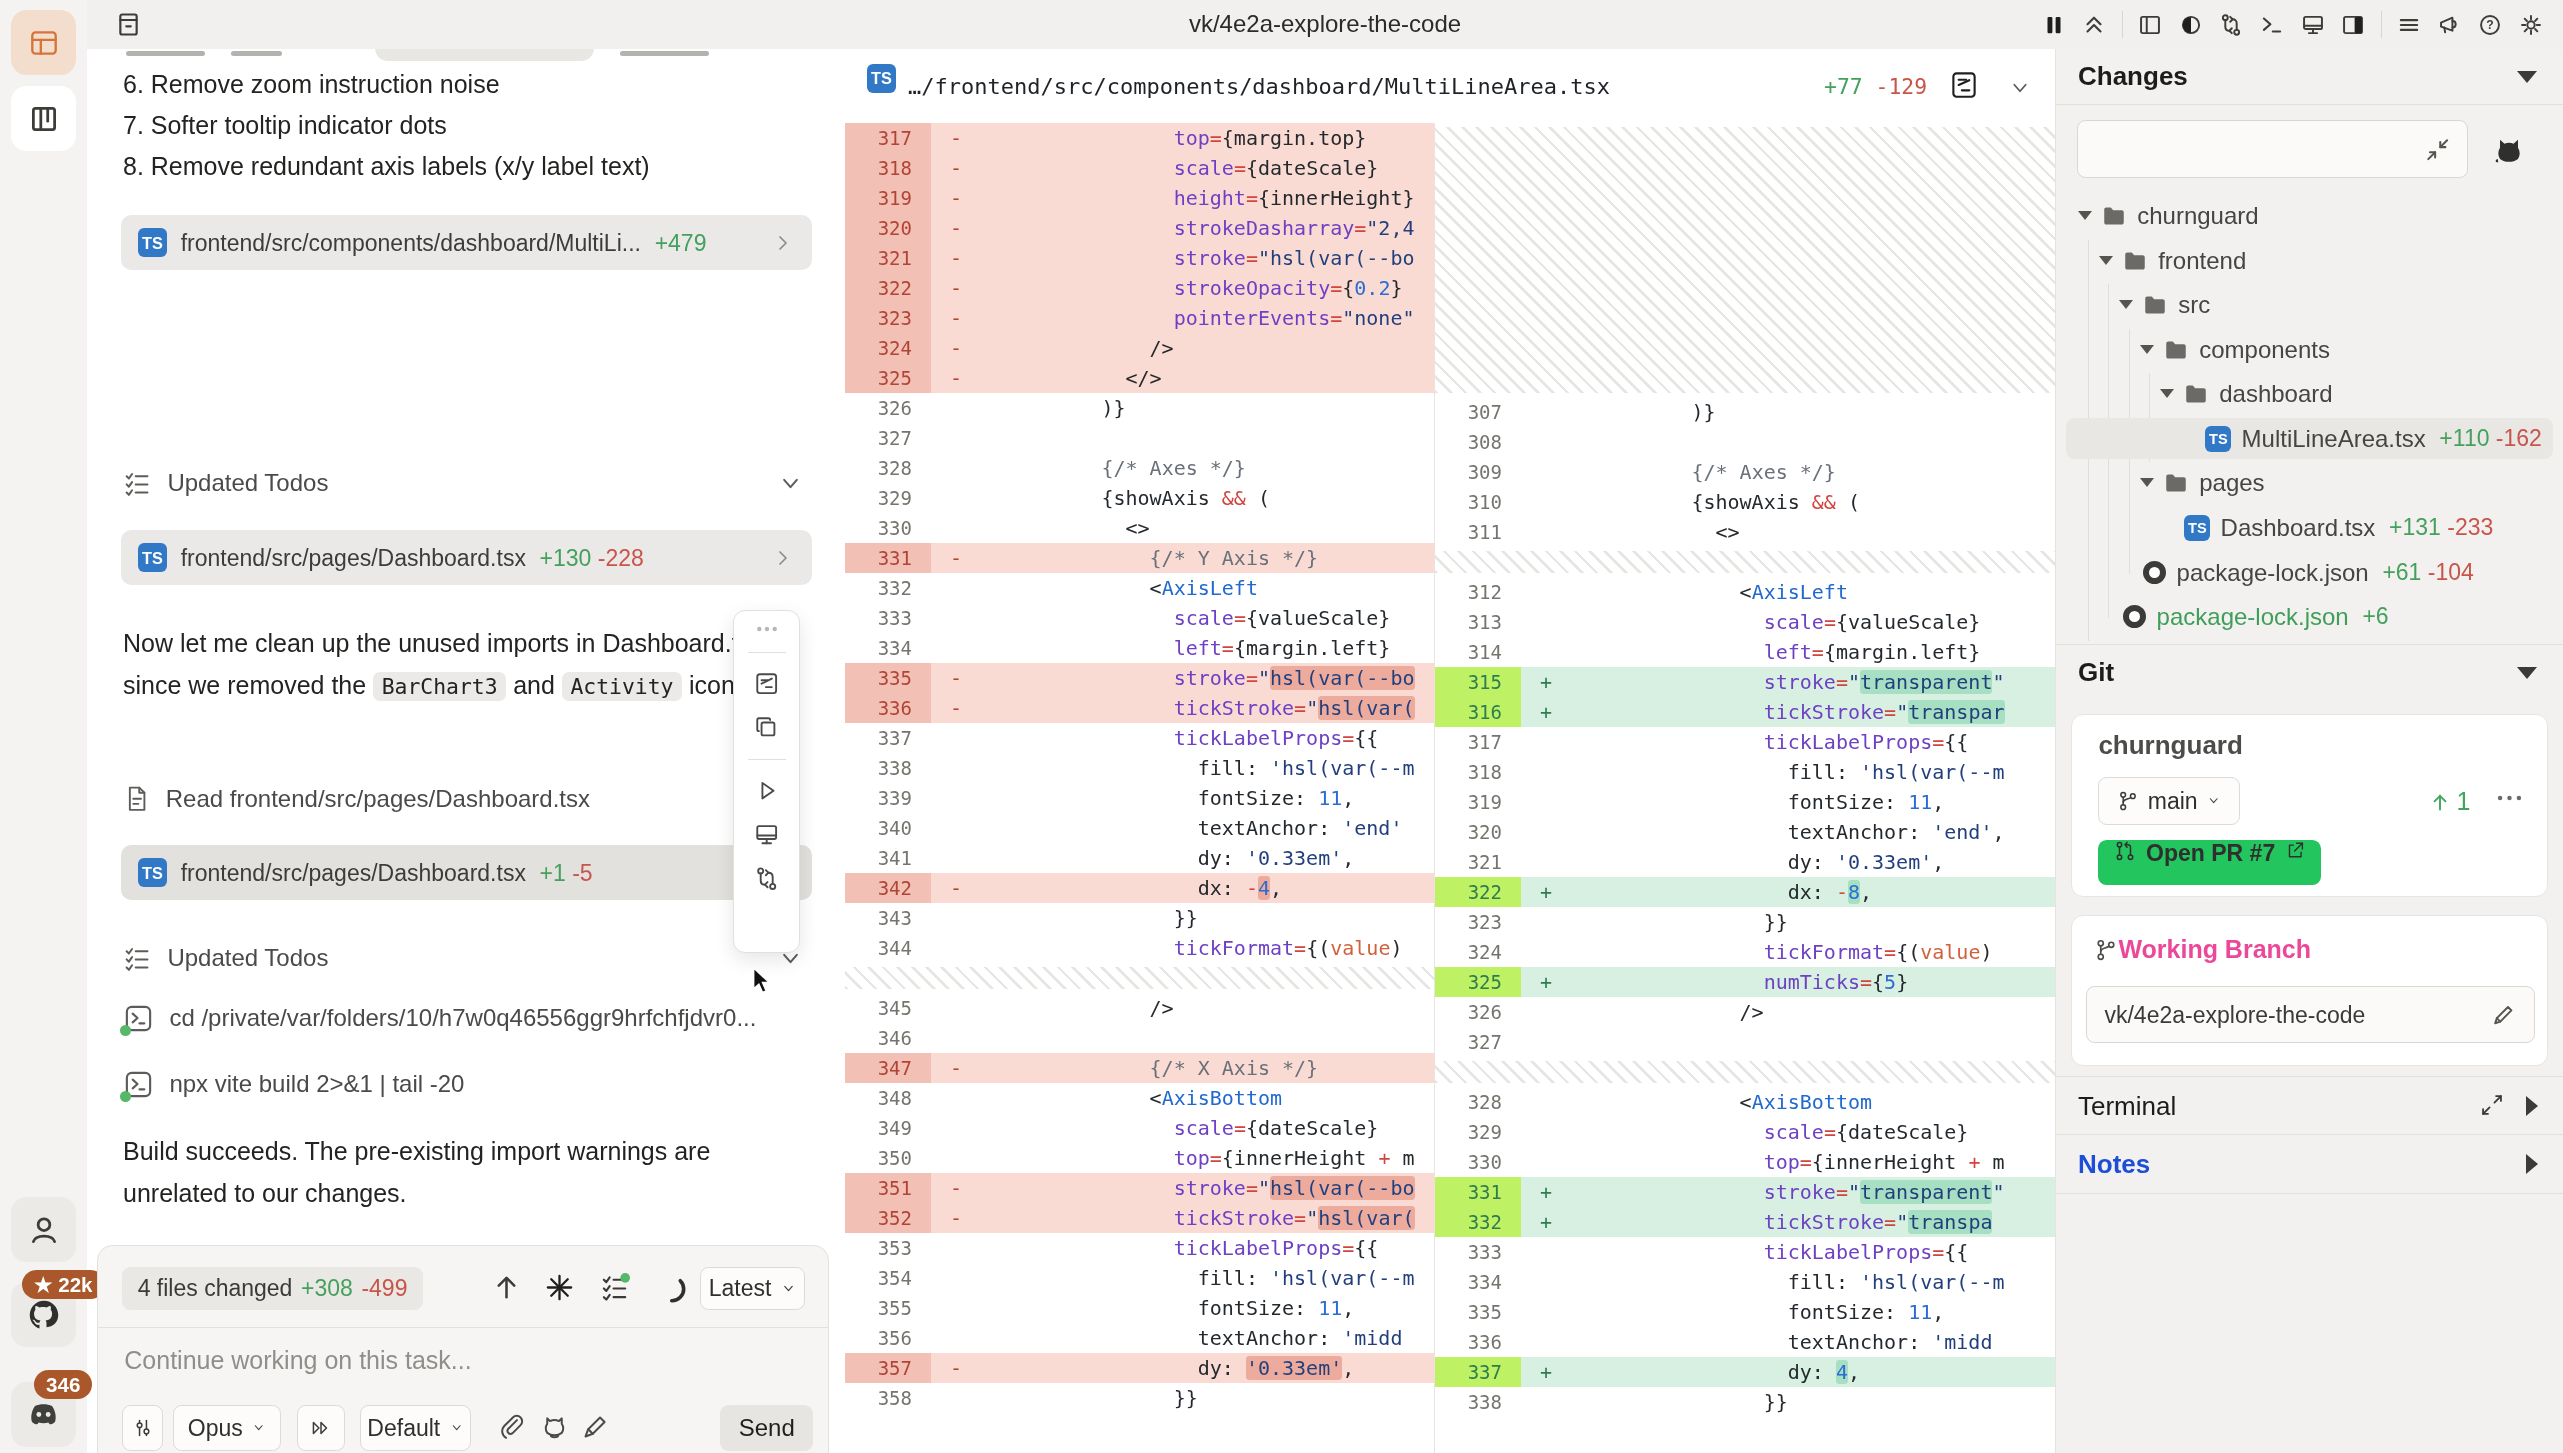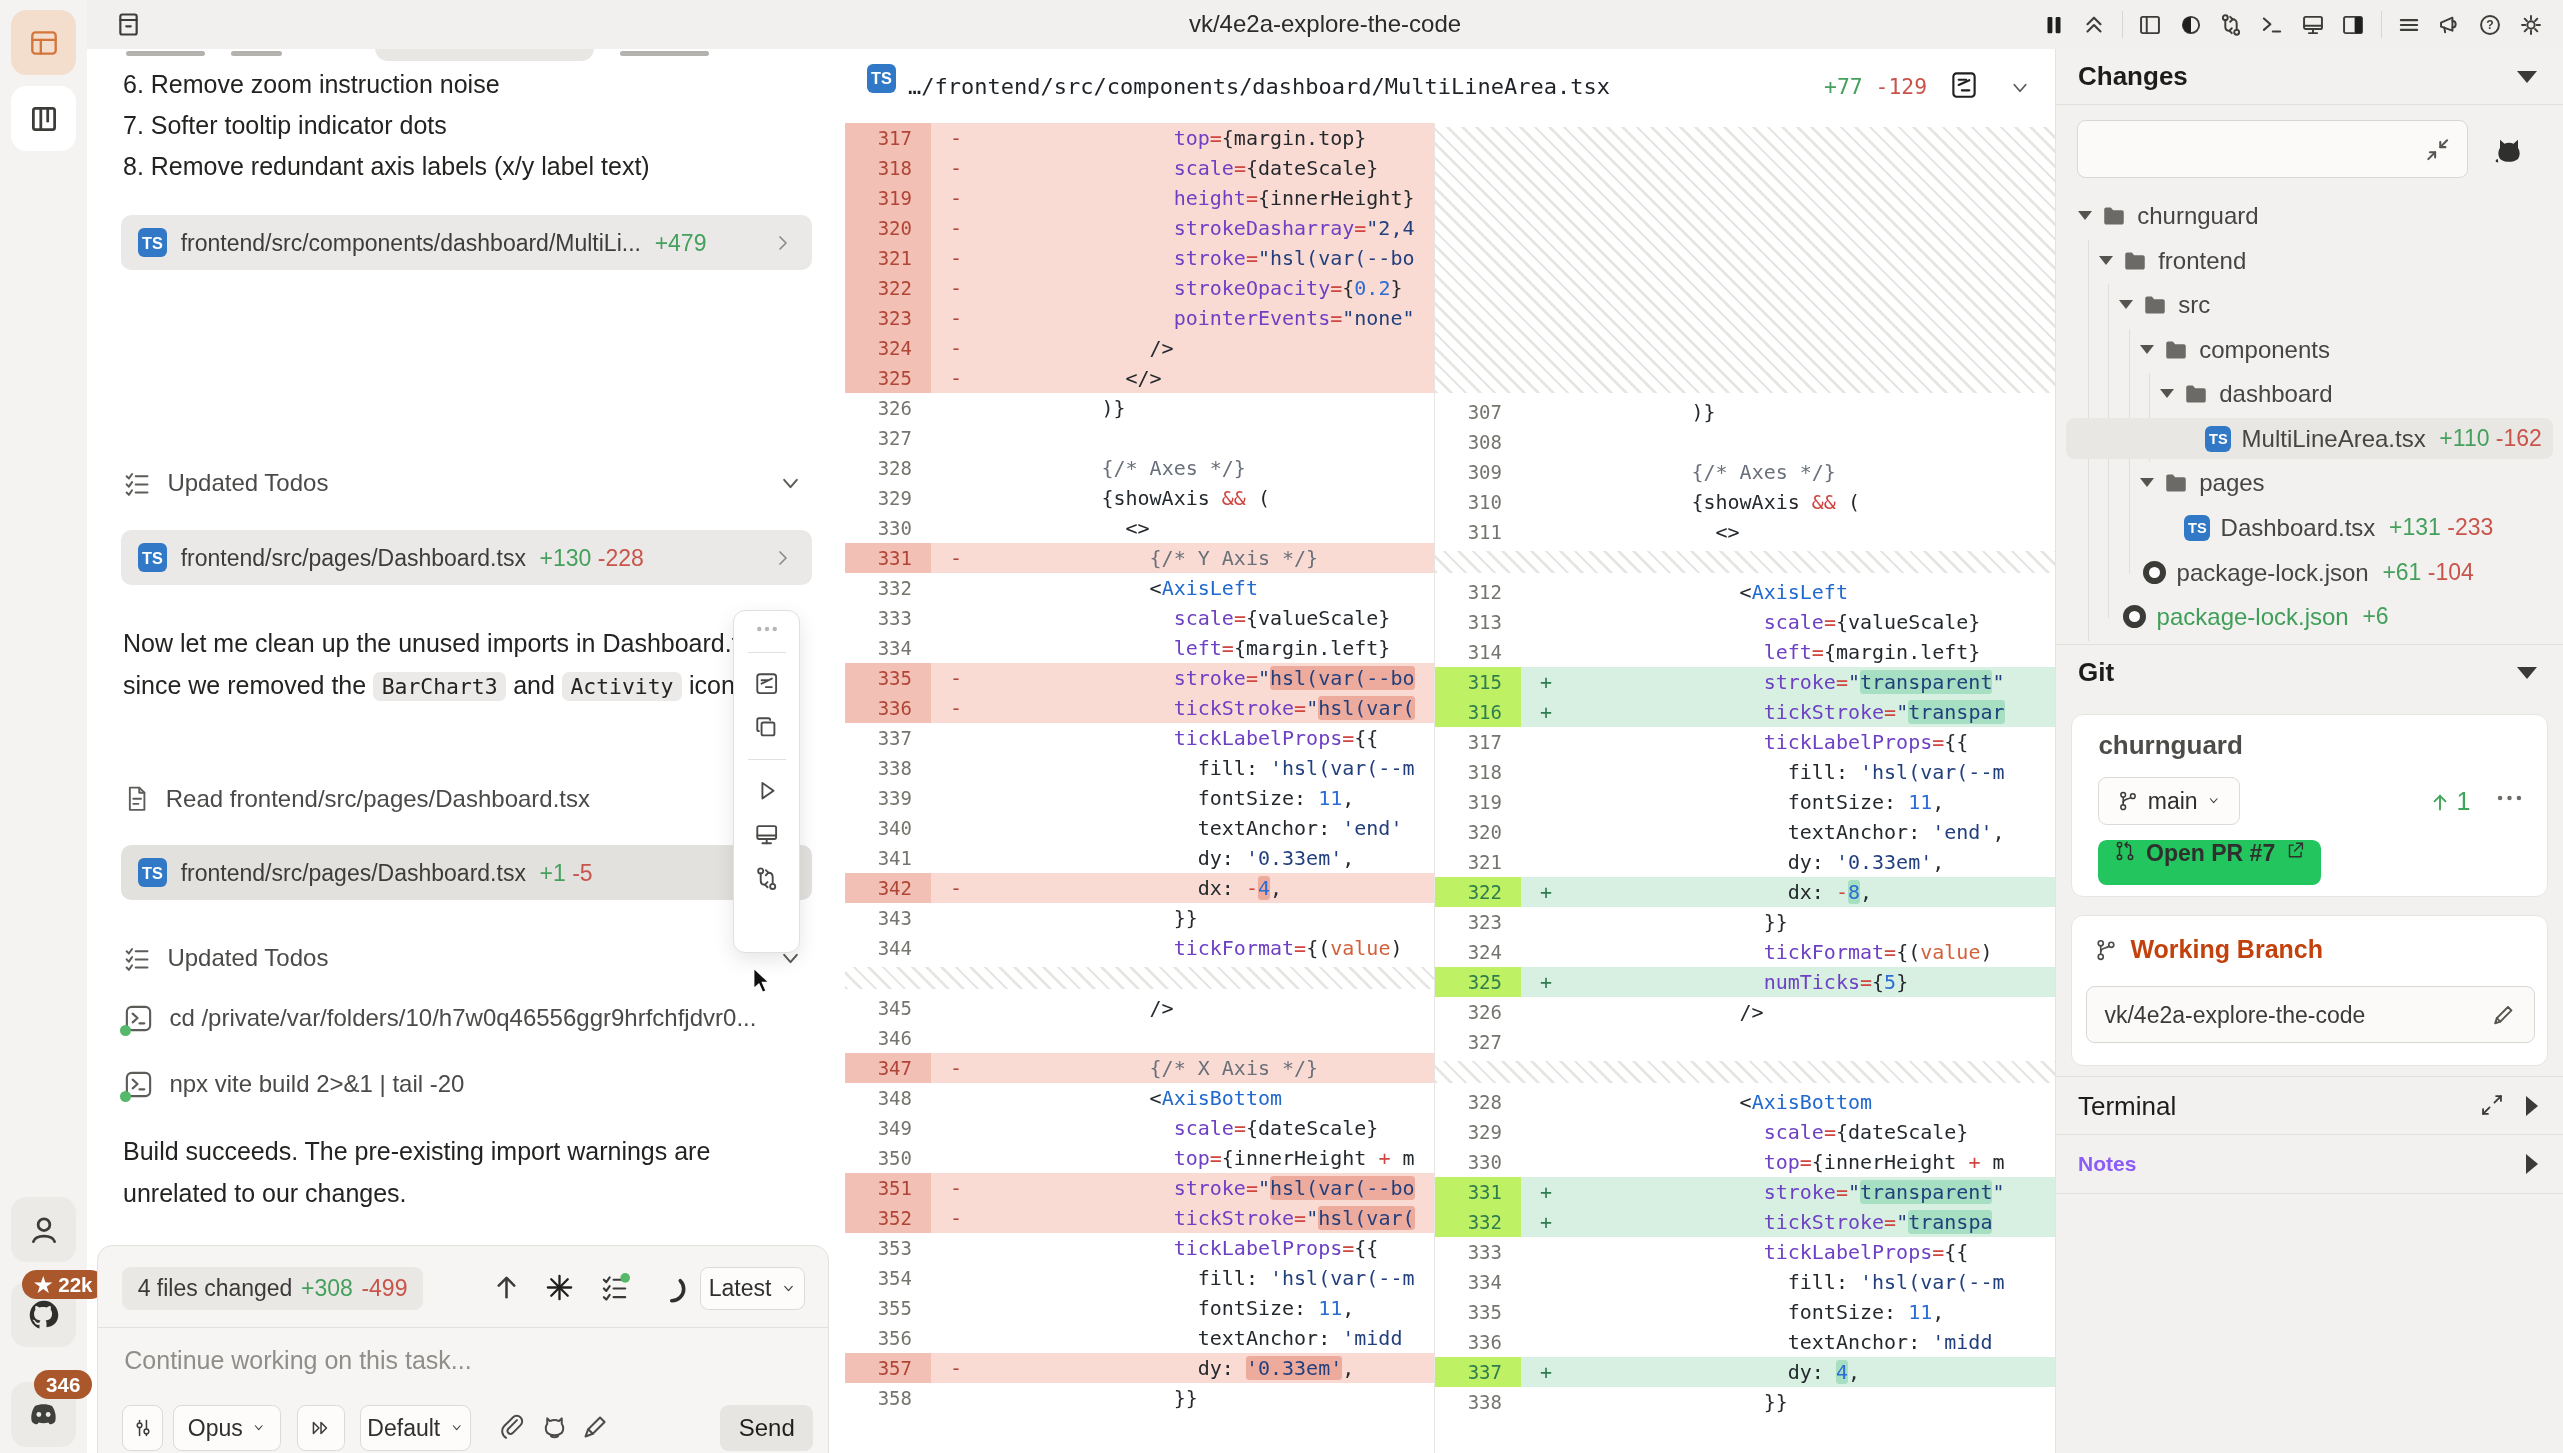--- a/index.html
+++ b/index.html
@@ -1108,21 +1108,21 @@
           <g class="st" style="stroke:#2f2f2d">
             <path d="M13 8 H7 V26 H25 V19"></path>
             <path d="M18 5 H27 V14"></path>
             <path d="M27 5 L15 17"></path>
           </g>
         </svg>
     </div>
   </div>
 
   <div class="card" style="top:866px;height:151px">
-    <div class="abs" style="left:22px;top:19px;display:flex;align-items:center;gap:12px;font-size:25px;font-weight:bold;color:#c2410c">
+    <div class="abs" style="left:22px;top:19px;display:flex;align-items:center;font-size:25px;font-weight:bold;color:#ec4899">
       <svg width="24" height="24" viewBox="0 0 32 32">
           <g class="st" style="stroke:#4c4c49">
             <circle cx="9" cy="7" r="3.4"></circle>
             <circle cx="9" cy="25" r="3.4"></circle>
             <circle cx="23" cy="9" r="3.4"></circle>
             <path d="M9 10.5 V21.5"></path>
             <path d="M9 18 C9 13 16 14 20 11"></path>
           </g>
         </svg>
       <span>Working Branch</span>
@@ -1148,17 +1148,17 @@
             <path d="M19 13 L27 5"></path>
             <polyline points="21,5 27,5 27,11"></polyline>
             <path d="M13 19 L5 27"></path>
             <polyline points="11,27 5,27 5,21"></polyline>
           </g>
         </svg>
       </span>
     <span class="tri-right abs" style="left:470px;top:19px"></span>
   </div>
   <div class="side-row-h" style="top:1085px;height:58px;border-bottom:0.9px solid #e2e0dd">
-    <span class="abs" style="left:22px;top:29px;transform:translateY(-50%);font-size:21px;font-weight:bold;color:#8b5cf6">Notes</span>
+    <span class="abs" style="left:22px;top:29px;transform:translateY(-50%);font-size:26px;font-weight:bold;color:#1d4ed8">Notes</span>
     <span class="tri-right abs" style="left:470px;top:19px"></span>
   </div>
 </div>
 
 
 </body></html>

